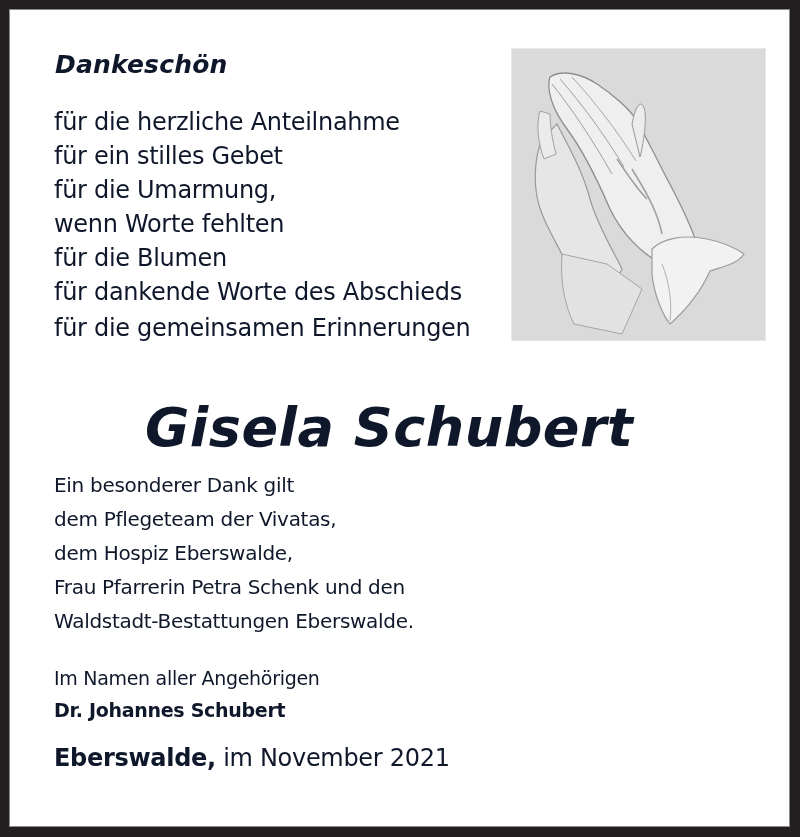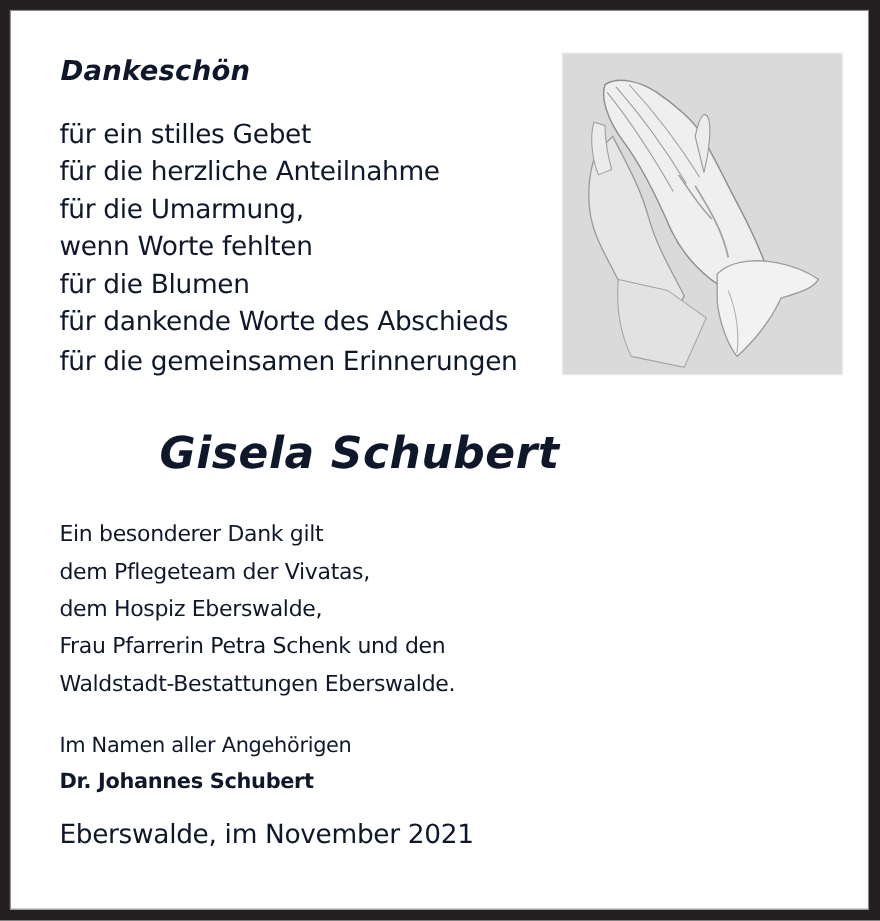--- a/index.html
+++ b/index.html
@@ -30,42 +30,42 @@
     letter-spacing: 0.2px;
   }
   .lines {
     left: 54px; top: 105px;
     font-size: 24px; line-height: 34px;
     letter-spacing: -0.3px;
   }
   .lines div { height: 34px; }
   .lines div.last { margin-top: 2px; }
   .name {
-    left: 145px; top: 372px;
-    font-size: 40px; font-weight: bold; font-style: italic;
+    left: 145px; top: 388px;
+    font-size: 54px; font-weight: bold; font-style: italic;
     letter-spacing: 0.5px;
     line-height: 80px;
   }
   .body2 {
     left: 54px; top: 468px;
     font-size: 20px; line-height: 34px;
     letter-spacing: -0.3px;
   }
   .sign {
     left: 54px; top: 662px;
     font-size: 19px; line-height: 32px;
     letter-spacing: -0.3px;
   }
   .sign .b { font-weight: bold; }
   .place {
     left: 54px; top: 742px;
     font-size: 24px; line-height: 32px;
     letter-spacing: -0.3px;
   }
-  .place .b { font-weight: normal; }
+  .place .b { font-weight: bold; }
 
   .image {
     position: absolute;
     left: 511px; top: 48px;
     width: 253px; height: 291px;
     background: #dcdcdc;
     border: 1px solid #e8e8e8;
     overflow: hidden;
   }
   .image svg { display: block; }
@@ -73,22 +73,22 @@
 </head>
 <body>
 
 <div class="frame">
   <div class="frame-inner"></div>
 </div>
 
 <div class="text heading">Dankeschön</div>
 
 <div class="text lines">
+  <div>für die herzliche Anteilnahme</div>
   <div>für ein stilles Gebet</div>
-  <div>für die herzliche Anteilnahme</div>
   <div>für die Umarmung,</div>
   <div>wenn Worte fehlten</div>
   <div>für die Blumen</div>
   <div>für dankende Worte des Abschieds</div>
   <div class="last">für die gemeinsamen Erinnerungen</div>
 </div>
 
 <div class="image">
   <svg width="253" height="291" viewBox="0 0 253 291">
     <rect x="0" y="0" width="253" height="291" fill="#dadada"></rect>

